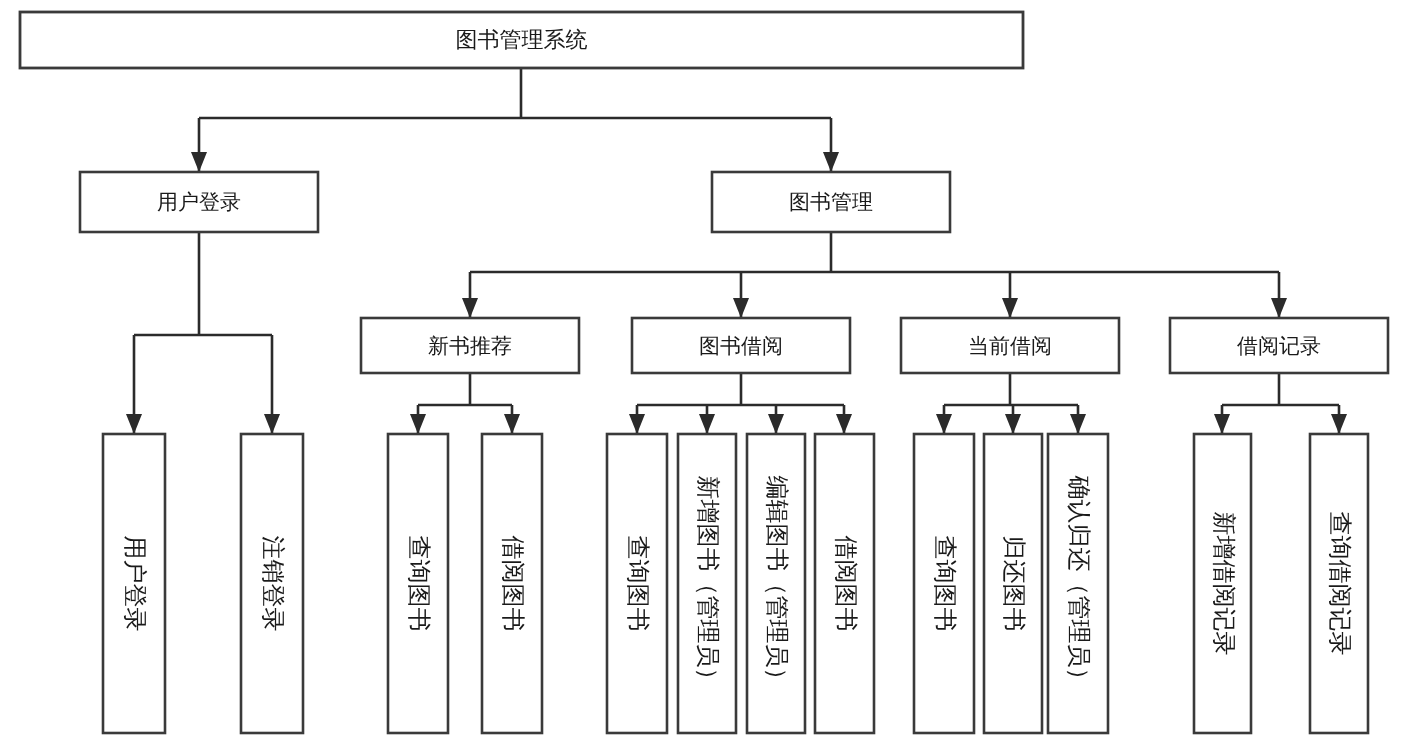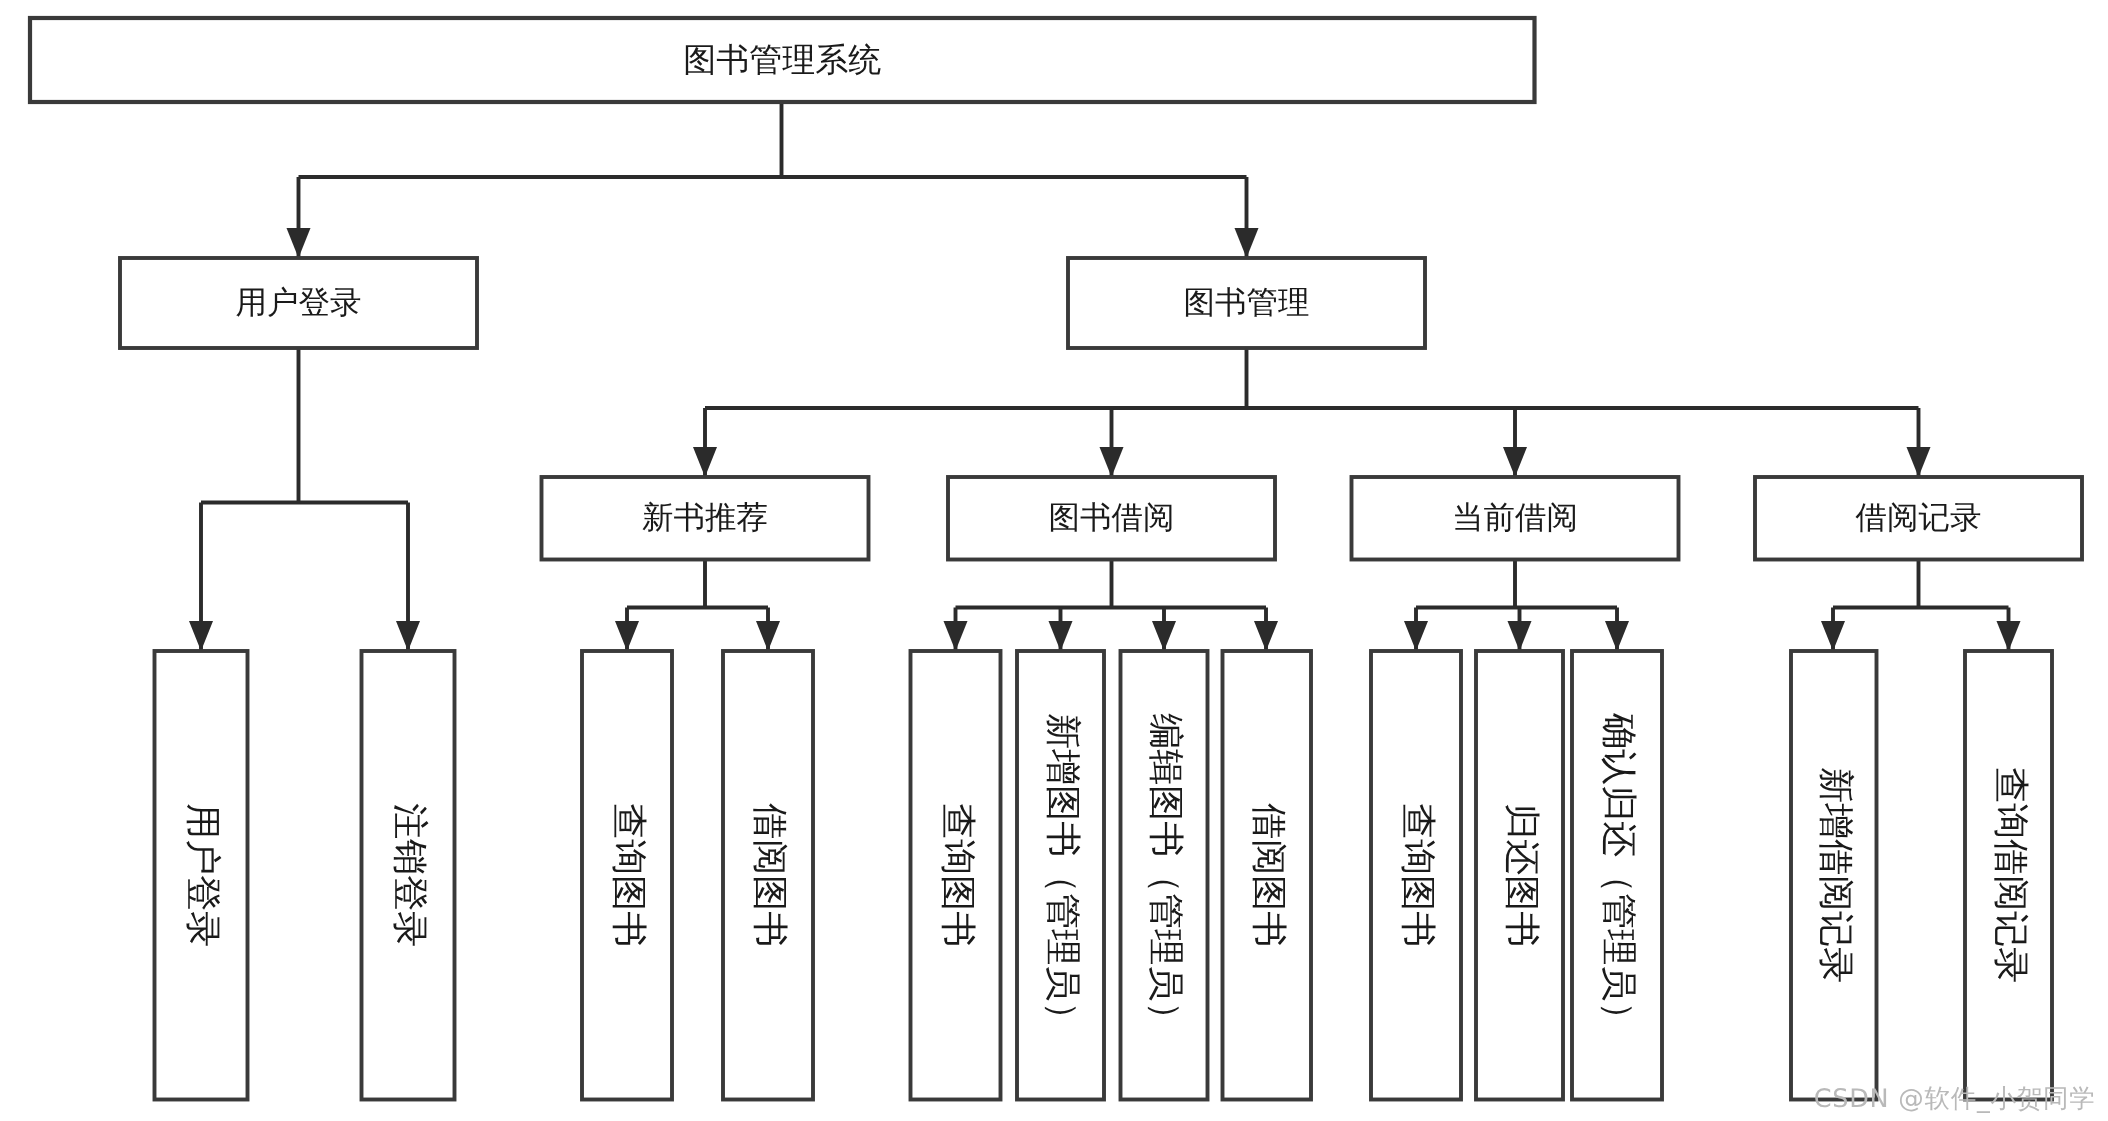--- a/index.html
+++ b/index.html
@@ -213,14 +213,13 @@
           <rect x="1194" y="434" width="57" height="299" class="node-box"></rect>
           <text x="1222.5" y="583.5" class="leaf-label" transform="rotate(90 1222.5 583.5)">新增借阅记录</text>
         </g>
         <g>
           <rect x="1310" y="434" width="58" height="299" class="node-box"></rect>
           <text x="1339" y="583.5" class="leaf-label" transform="rotate(90 1339 583.5)">查询借阅记录</text>
         </g>
       </g>
   </svg>
 
-  <div class="watermark">CSDN @软件_小贺同学</div>
 </div>
 
 </body></html>

